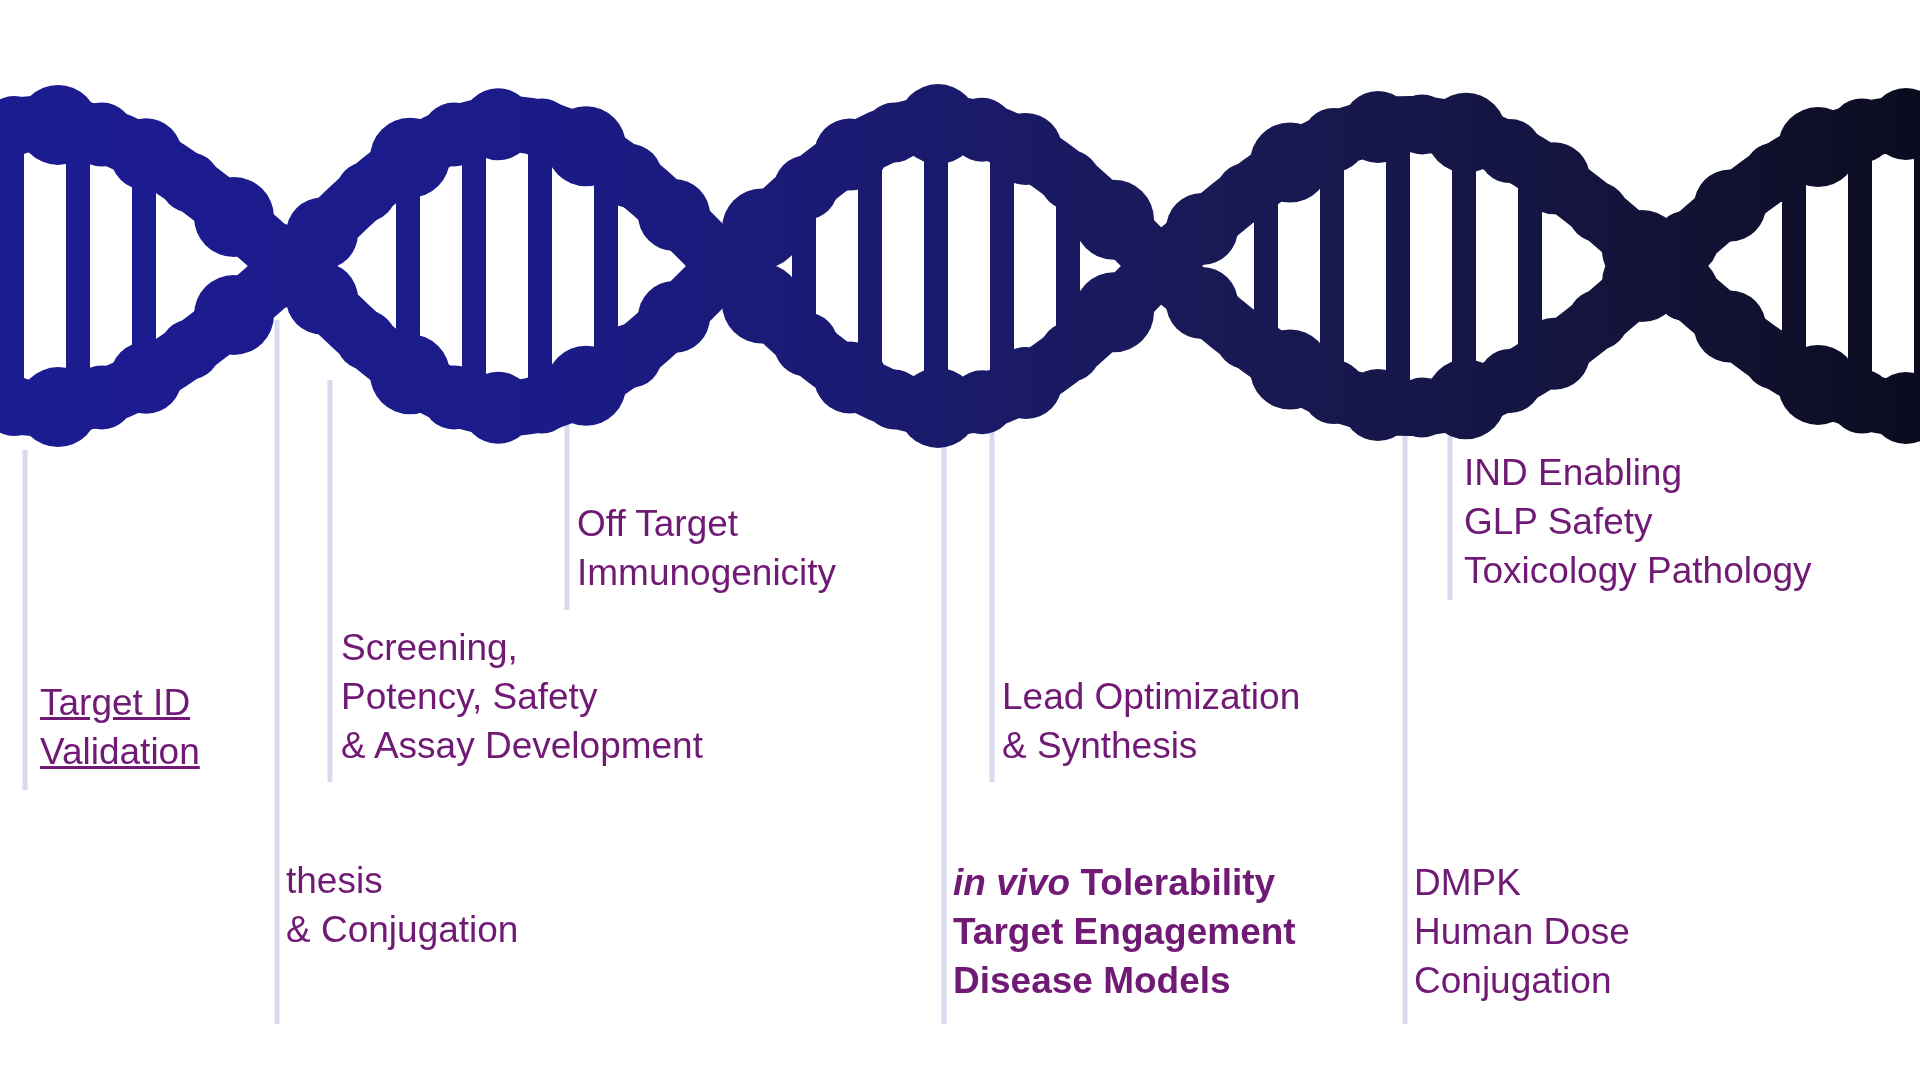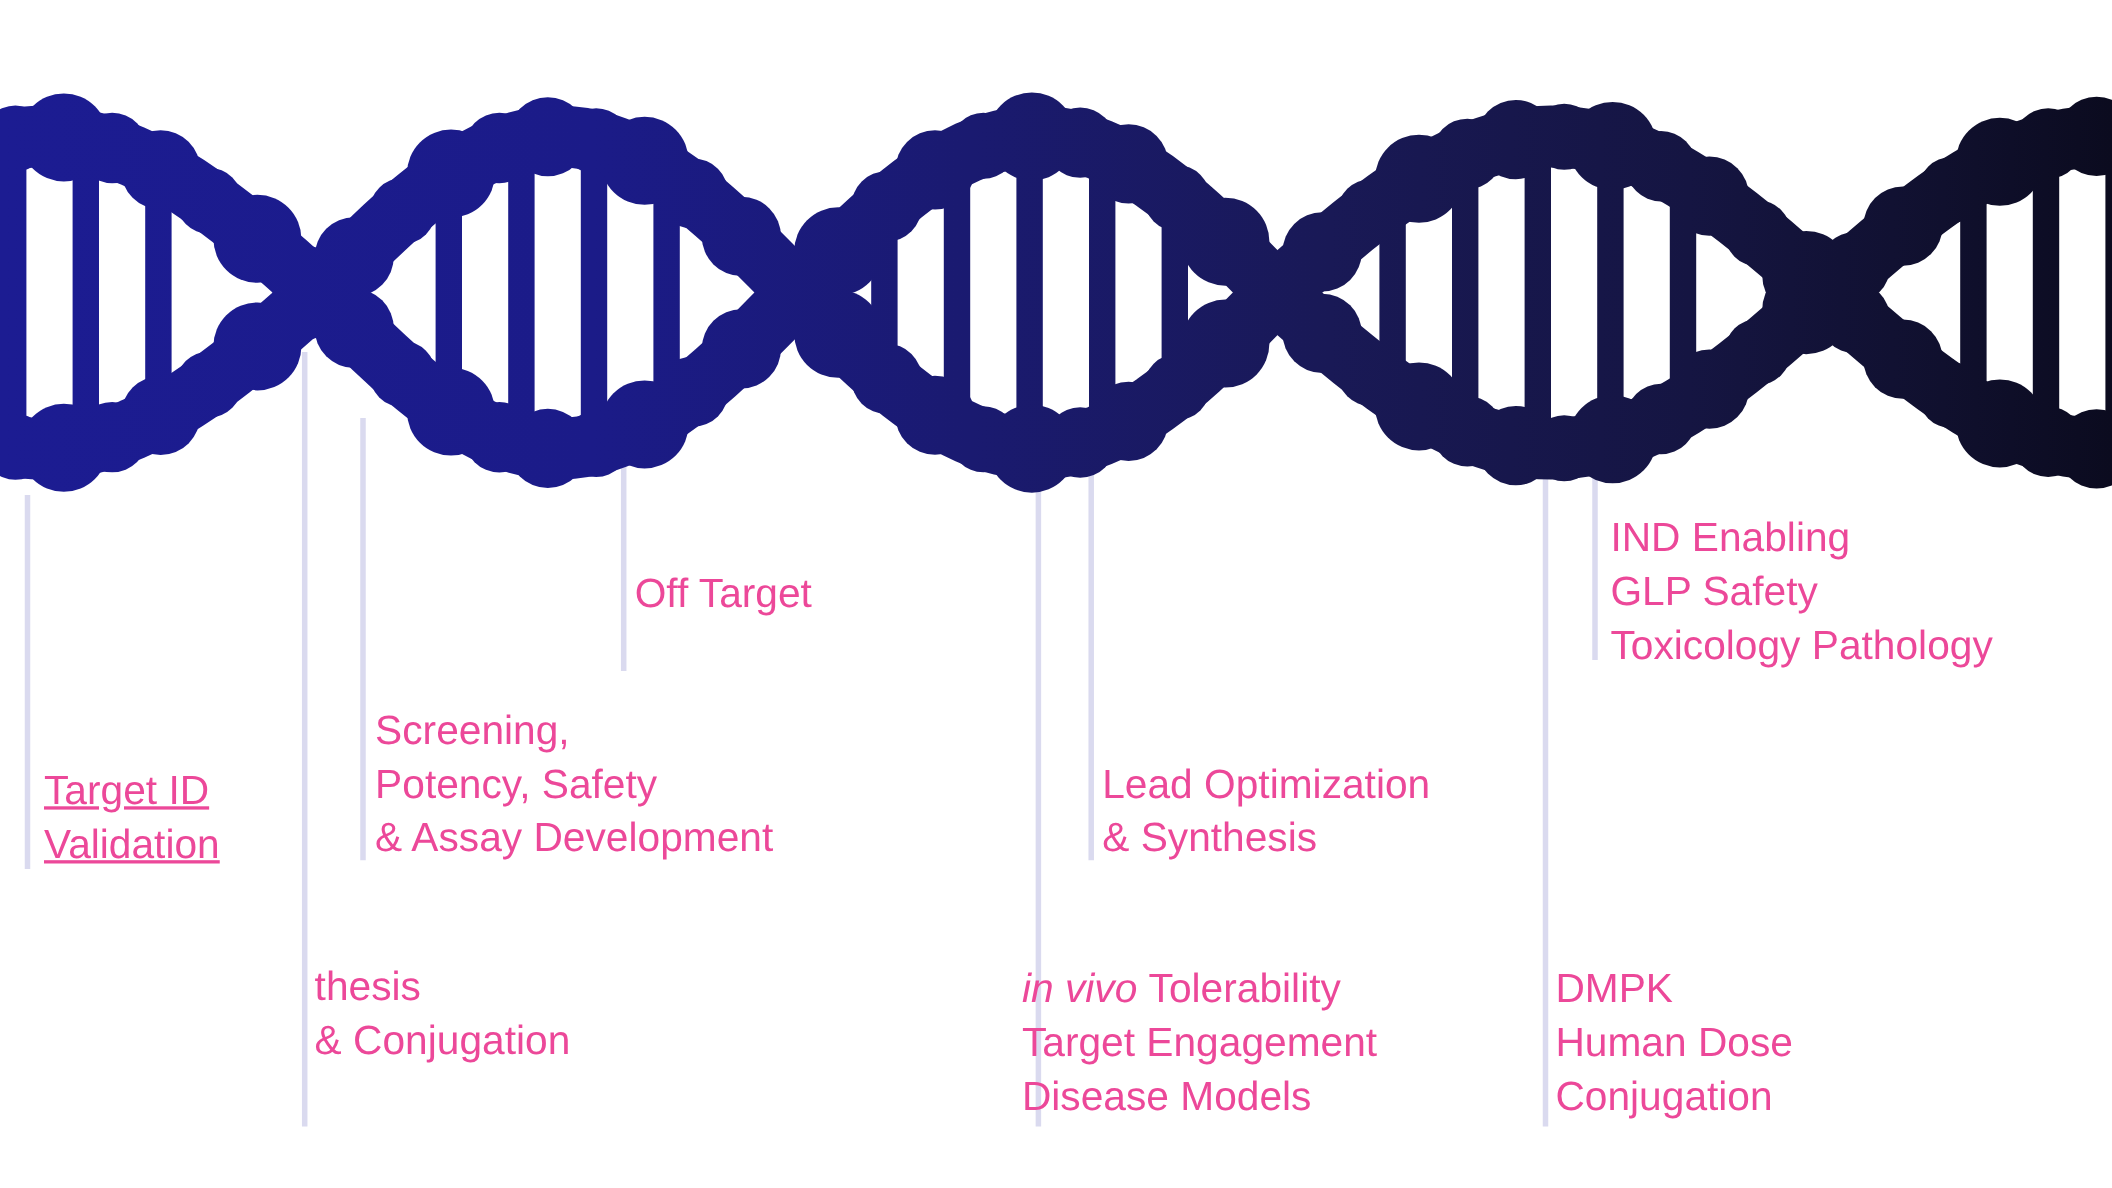--- a/index.html
+++ b/index.html
@@ -1,28 +1,28 @@
 <!DOCTYPE html>
 <html><head>
 <meta charset="utf-8">
 <title>Diagram</title>
 <style>
   html,body{margin:0;padding:0;background:#ffffff;}
   #stage{position:relative;width:1920px;height:1080px;overflow:hidden;background:#ffffff;
          font-family:"Liberation Sans","DejaVu Sans",sans-serif;}
   #helix-svg{position:absolute;left:0;top:0;z-index:0;}
   .lbl{position:absolute;z-index:1;font-size:37px;line-height:49px;font-weight:400;
-       color:#ec4899;white-space:nowrap;letter-spacing:0px;margin-top:16px;}
+       color:#701a75;white-space:nowrap;letter-spacing:0px;}
   .lbl .it{font-style:italic;}
   #lbl-target   {left:40px;  top:678px;text-decoration:underline;}
   #lbl-screening{left:341px; top:623px;}
   #lbl-insilico {left:286px; top:856px;}
   #lbl-offtarget{left:577px; top:499px;}
   #lbl-lead     {left:1002px;top:672px;}
-  #lbl-invivo   {left:929px; top:858px;}
+  #lbl-invivo   {left:953px; top:858px;font-weight:bold;}
   #lbl-ind      {left:1464px;top:448px;}
   #lbl-dmpk     {left:1414px;top:858px;}
 </style>
 </head>
 <body>
 
 <div id="stage">
 
   <svg id="helix-svg" width="1920" height="1080" viewBox="0 0 1920 1080">
     <defs>
@@ -175,20 +175,21 @@
     <div>&amp; Assay Development</div>
   </div>
 
   <div class="lbl" id="lbl-insilico">
     <div>thesis</div>
     <div>&amp; Conjugation</div>
   </div>
 
   <div class="lbl" id="lbl-offtarget">
     <div>Off Target</div>
+    <div>Immunogenicity</div>
   </div>
 
   <div class="lbl" id="lbl-lead">
     <div>Lead Optimization</div>
     <div>&amp; Synthesis</div>
   </div>
 
   <div class="lbl" id="lbl-invivo">
     <div><span class="it">in vivo </span><span>Tolerability</span></div>
     <div>Target Engagement</div>

